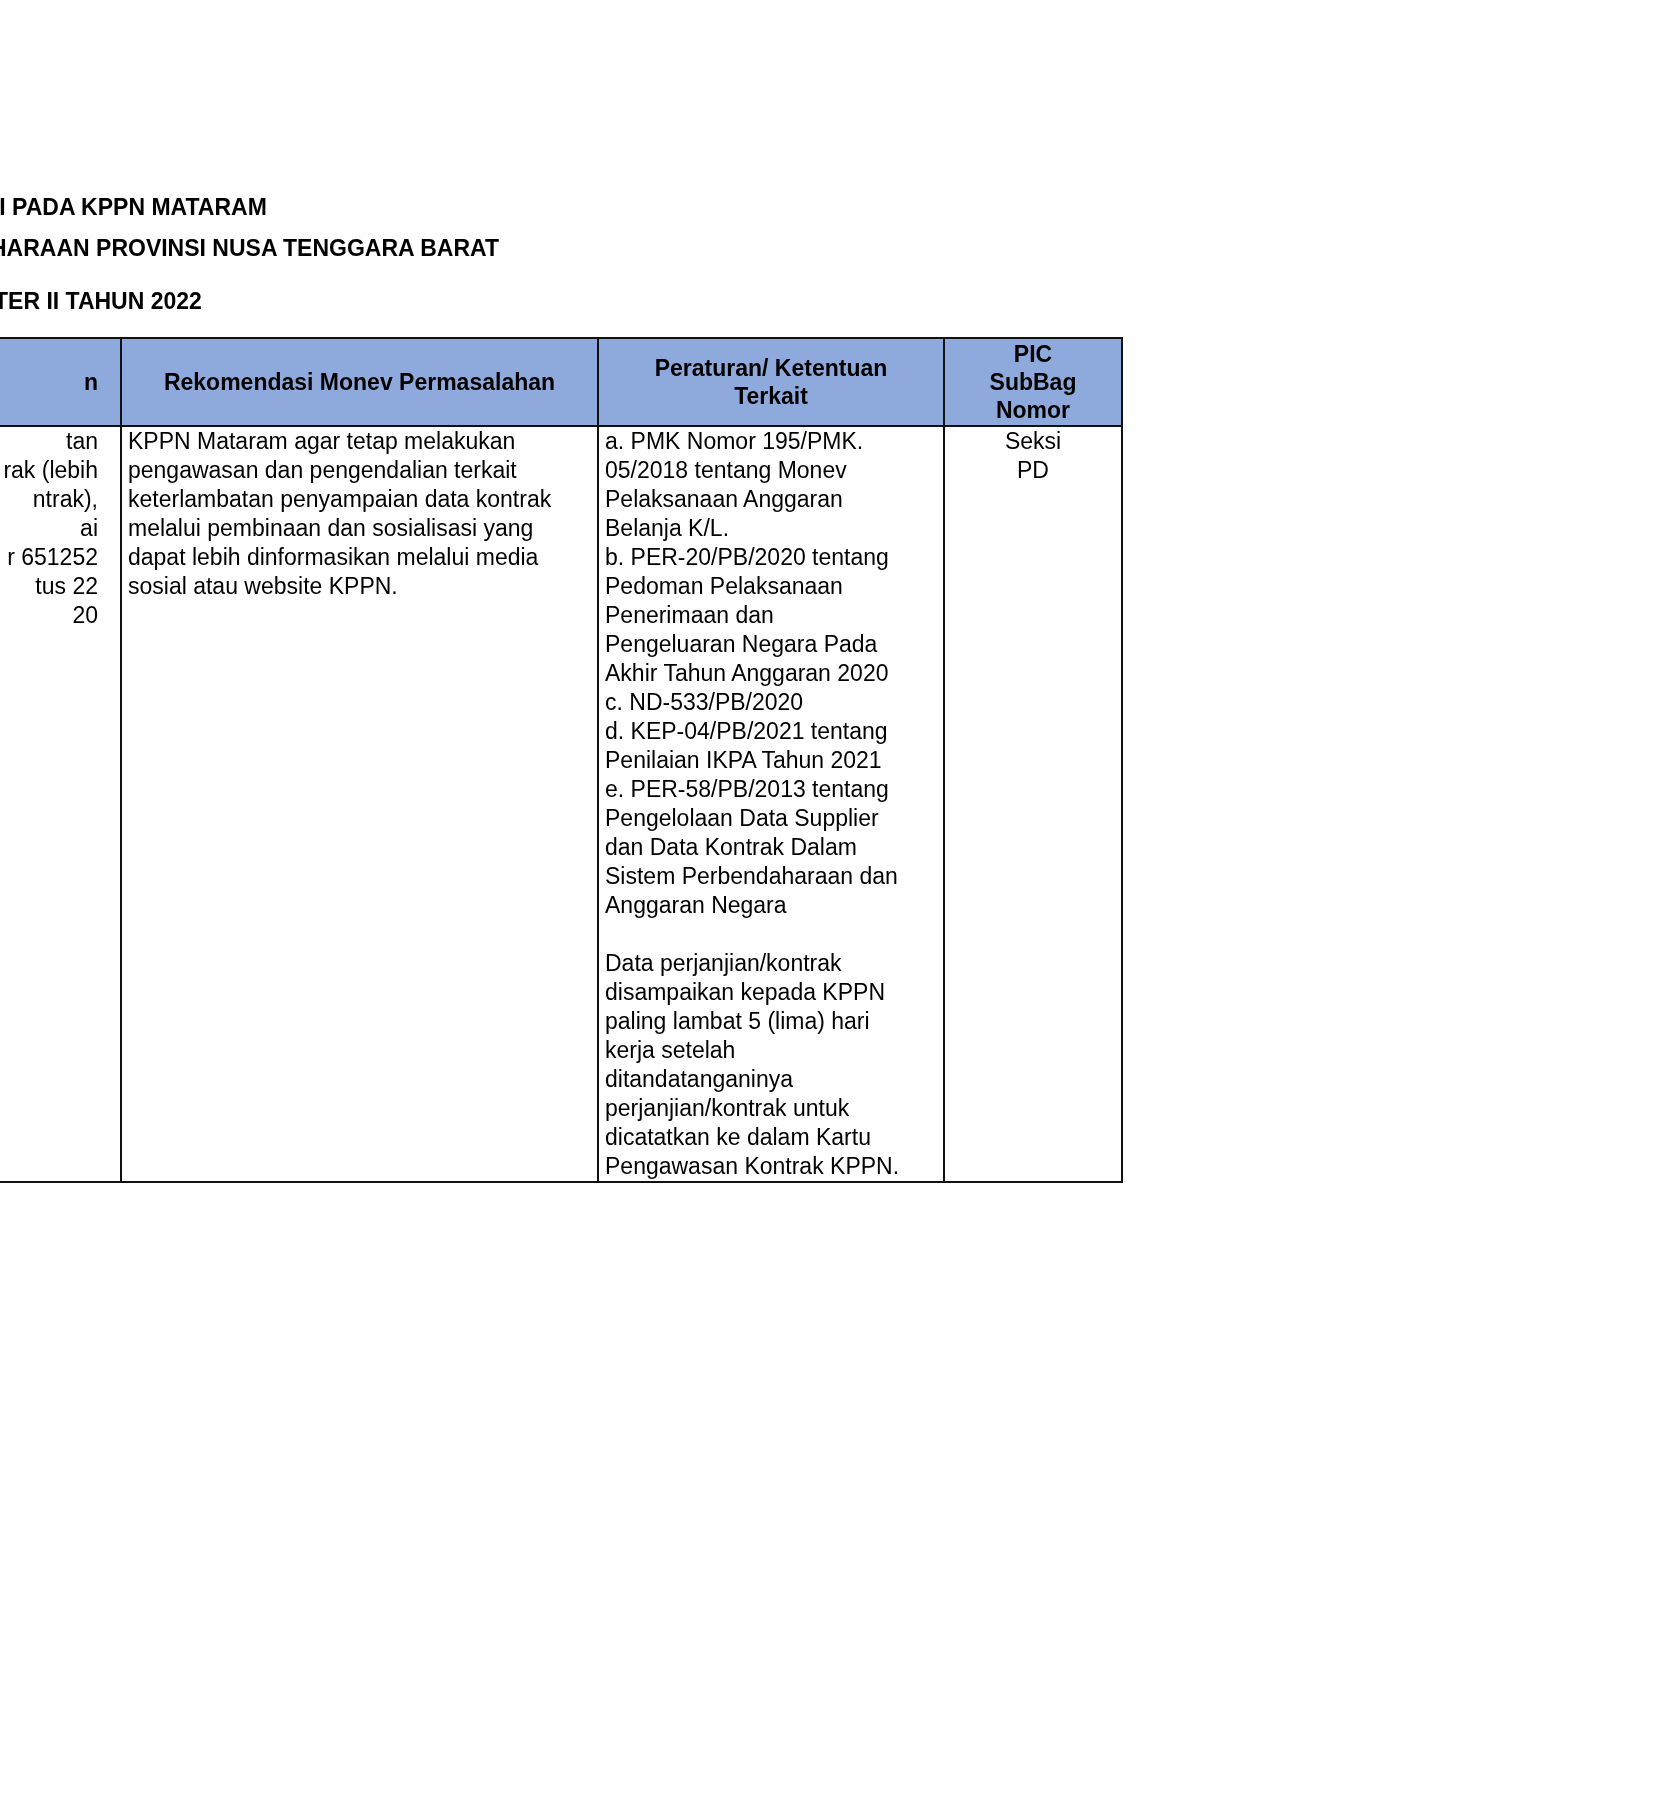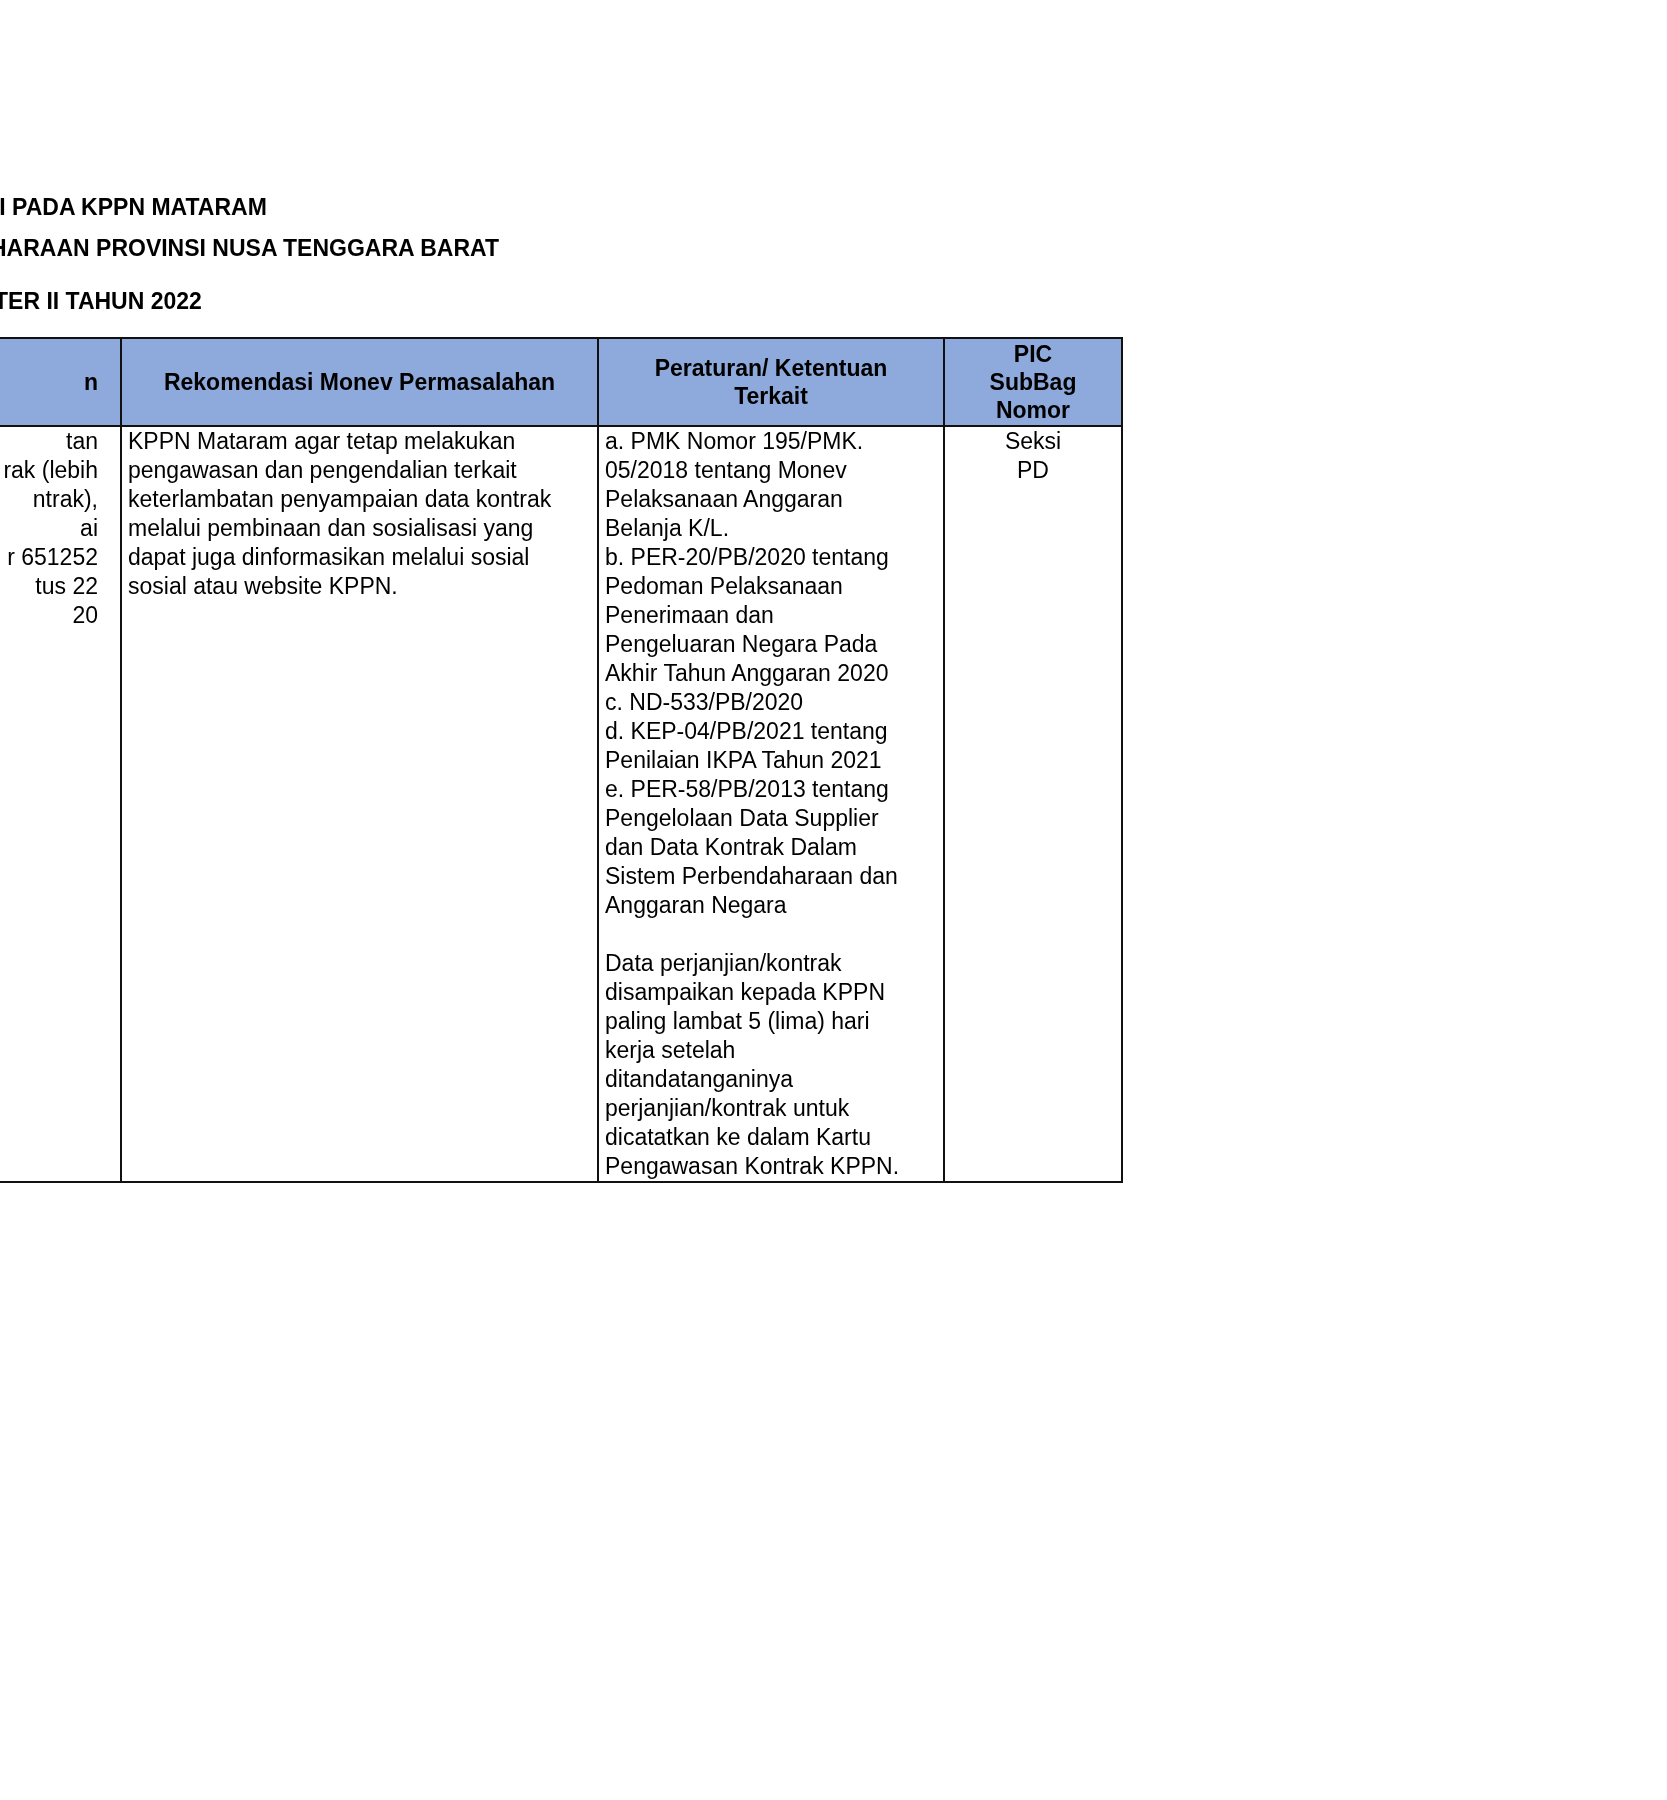--- a/index.html
+++ b/index.html
@@ -119,21 +119,21 @@
 ai
 r 651252
 tus 22
 20</div>
         </td>
         <td class="col2">
           <div class="cell">KPPN Mataram agar tetap melakukan
 pengawasan dan pengendalian terkait
 keterlambatan penyampaian data kontrak
 melalui pembinaan dan sosialisasi yang
-dapat juga dinformasikan melalui sosial
+dapat lebih dinformasikan melalui media
 sosial atau website KPPN.</div>
         </td>
         <td class="col3">
           <div class="cell">a. PMK Nomor 195/PMK.
 05/2018 tentang Monev
 Pelaksanaan Anggaran
 Belanja K/L.
 b. PER-20/PB/2020 tentang
 Pedoman Pelaksanaan
 Penerimaan dan

